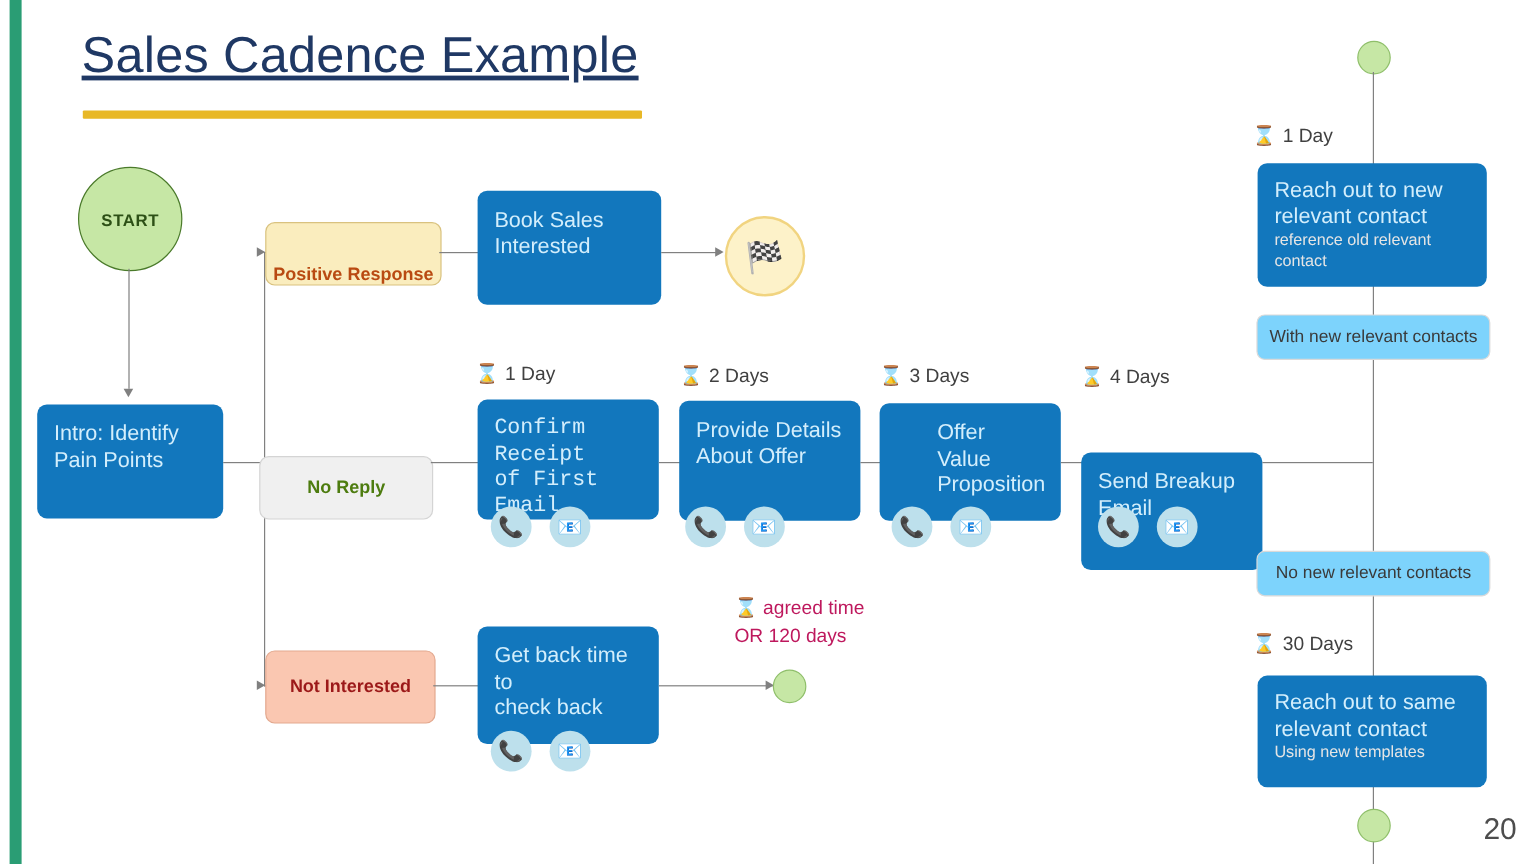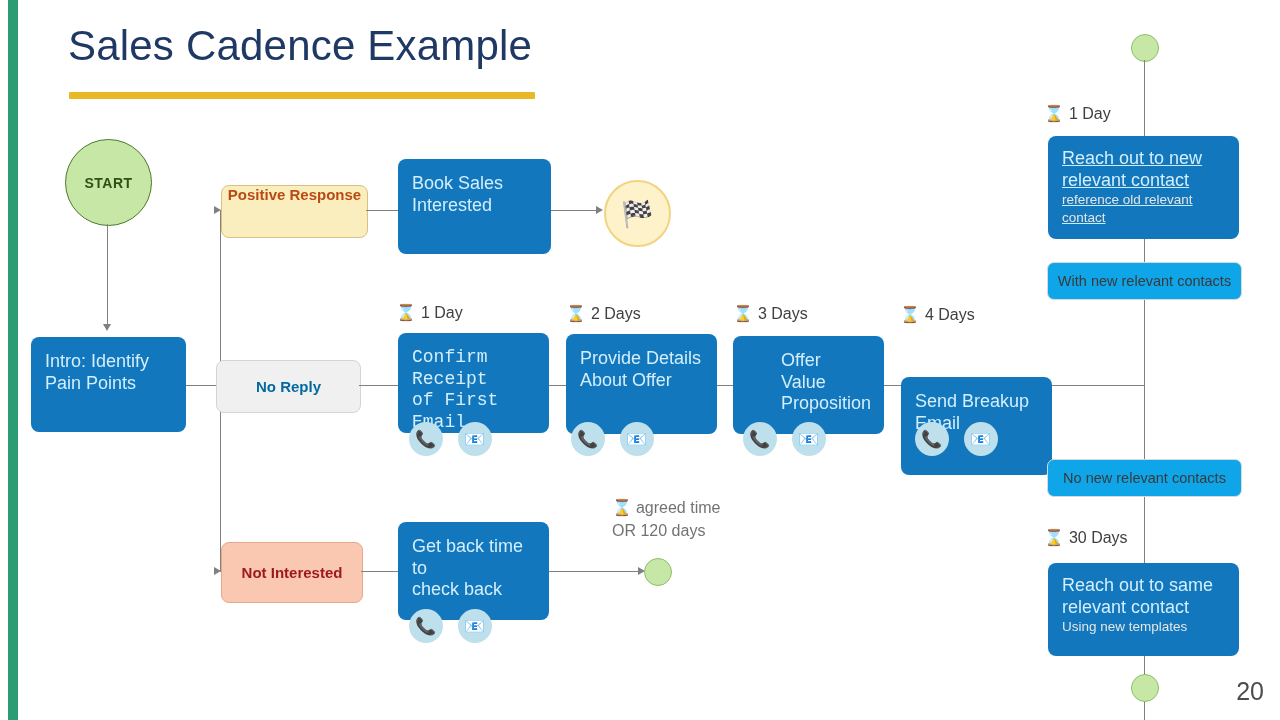--- a/index.html
+++ b/index.html
@@ -28,20 +28,21 @@
 
   
   .slide-title {
     position: absolute;
     left: 68px;
     top: 22px;
     font-size: 42px;
     color: #1f3864;
     letter-spacing: 0.2px;
     white-space: nowrap;
+    text-decoration: underline;
   }
   .title-rule {
     position: absolute;
     left: 69px;
     top: 92px;
     width: 466px;
     height: 7px;
     background: #e8b827;
     border-radius: 1px;
   }
@@ -120,56 +121,57 @@
     color: #e5e5e5;
     margin-top: 1px;
   }
 
   .box-yellow {
     position: absolute;
     background: #faedbe;
     border: 1px solid #d9c27f;
     border-radius: 8px;
     display: flex;
-    align-items: flex-start;
+    align-items: flex-end;
     justify-content: center;
     font-size: 15px;
     font-weight: bold;
     color: #b94a12;
     text-align: center;
   }
   .box-gray {
     position: absolute;
     background: #f0f0f0;
     border: 1px solid #d4d4d4;
     border-radius: 8px;
     display: flex;
     align-items: center;
     justify-content: center;
     font-size: 15px;
     font-weight: bold;
-    color: #0369a1;
+    color: #4d7c0f;
     text-align: center;
+    margin-top: 20px;
   }
   .box-salmon {
     position: absolute;
     background: #fac7b1;
     border: 1px solid #e3a98f;
     border-radius: 8px;
     display: flex;
     align-items: center;
     justify-content: center;
     font-size: 15px;
     font-weight: bold;
     color: #9c1919;
     text-align: center;
   }
   .label-pill {
     position: absolute;
-    background: #0ea5e9;
+    background: #7dd3fc;
     border: 1px solid #d9d9d9;
     border-radius: 7px;
     display: flex;
     align-items: center;
     justify-content: center;
     font-size: 14.5px;
     color: #3a3a3a;
     text-align: center;
   }
 
@@ -183,21 +185,21 @@
     align-items: center;
     gap: 5px;
   }
   .day-caption .hg {
     font-size: 16px;
     line-height: 1;
   }
   .multiline-caption {
     position: absolute;
     font-size: 16px;
-    color: #737373;
+    color: #be185d;
     line-height: 1.45;
     white-space: nowrap;
   }
   .multiline-caption .hg { margin-right: 4px; }
 
   
   .chan {
     position: absolute;
     width: 34px;
     height: 34px;
@@ -362,21 +364,21 @@
   </div>
 
   <div class="circle-green-sm" style="left:1131px; top:34px; width:26px; height:26px;"></div>
   <div class="line v" style="left:1144px; top:60px; height:670px;"></div>
 
   <div class="day-caption" style="left:1044px; top:105px;">
     <span class="hg">⌛</span>
     <span>1 Day</span>
   </div>
 
-  <div class="box-blue" style="left:1048px; top:136px; width:191px; height:103px; padding:12px 14px 8px 14px;text-decoration:underline;">
+  <div class="box-blue" style="left:1048px; top:136px; width:191px; height:103px; padding:12px 14px 8px 14px;">
     <div class="main">Reach out to new</div>
     <div class="main">relevant contact</div>
     <div class="sub">reference old relevant</div>
     <div class="sub">contact</div>
   </div>
 
   <div class="label-pill" style="left:1047px; top:262px; width:193px; height:36px;">
     <span>With new relevant contacts</span>
   </div>
 

